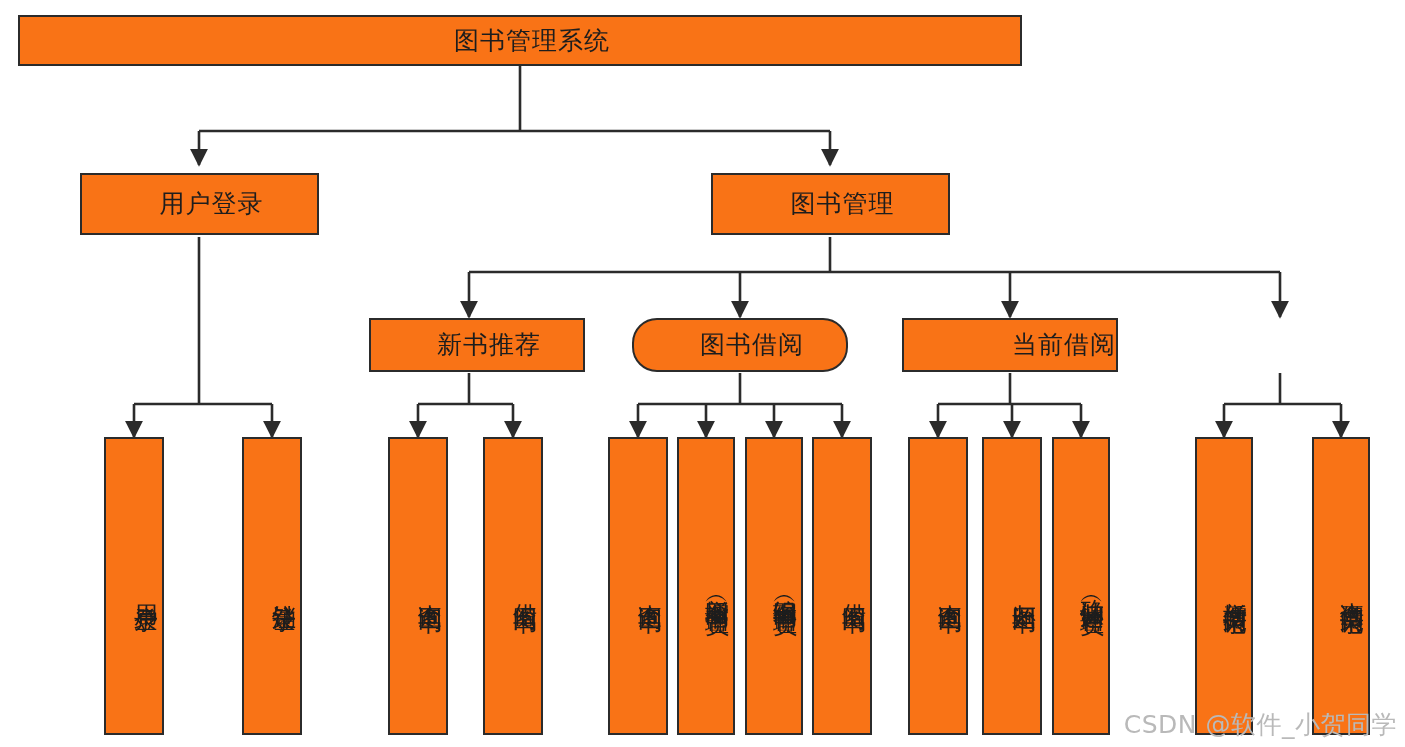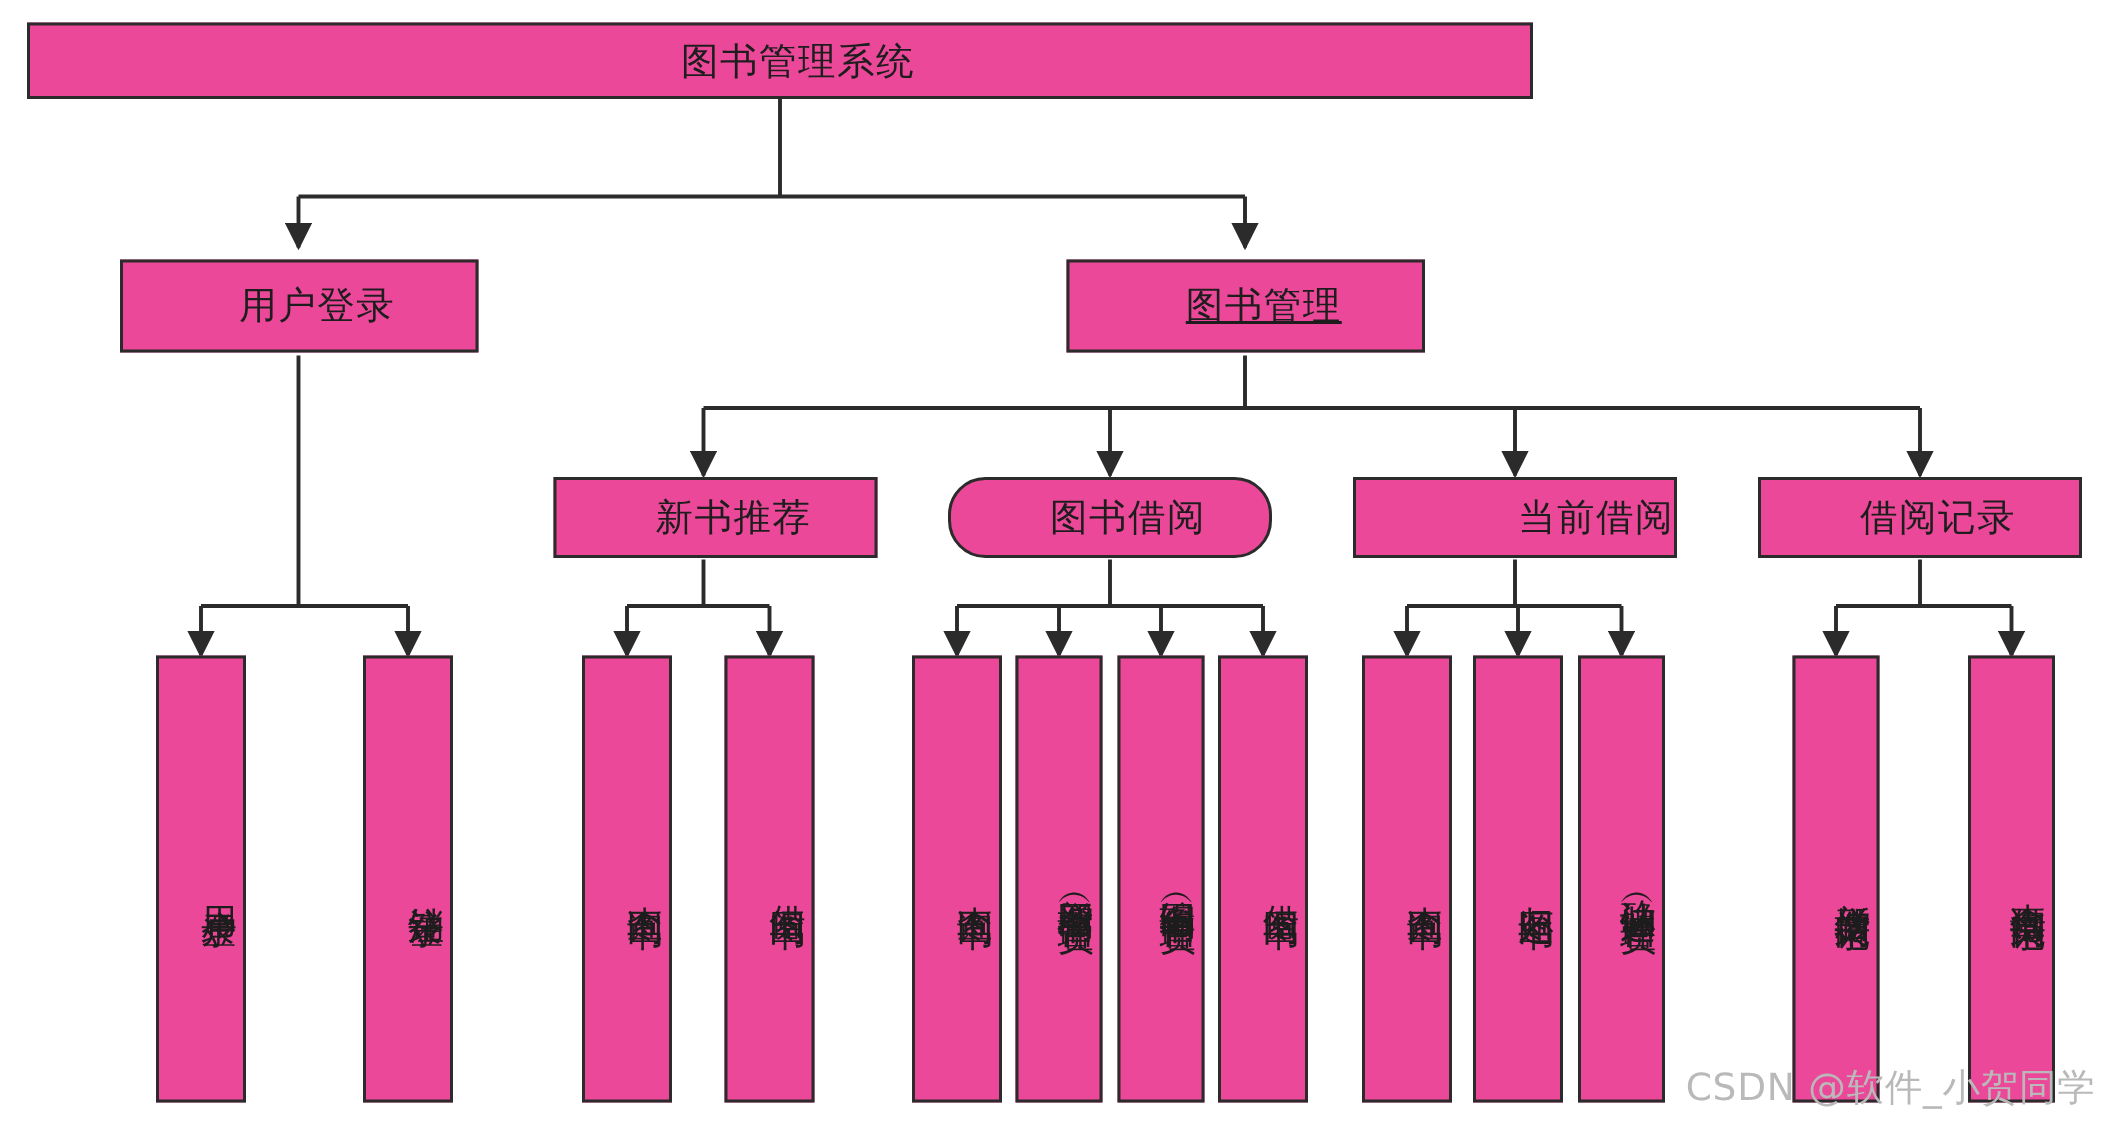--- a/index.html
+++ b/index.html
@@ -15,21 +15,21 @@
     position: relative;
     width: 1405px;
     height: 747px;
     background: #ffffff;
     overflow: hidden;
   }
   .node {
     position: absolute;
     box-sizing: border-box;
     border: 2.5px solid #2b2b2b;
-    background: #ec4899;
+    background: #f97316;
     display: flex;
     align-items: center;
     justify-content: center;
     color: #1d1d1d;
     padding-left: 24px;
   }
   .node-h {
     font-size: 25px;
     letter-spacing: 1px;
     line-height: 1.1;
@@ -124,35 +124,32 @@
     </g>
   </svg>
 
   <div class="node node-h" style="left:18px; top:15px; width:1004px; height:51px;">
     <span>图书管理系统</span>
   </div>
 
   <div class="node node-h" style="left:80px; top:173px; width:239px; height:62px;">
     <span>用户登录</span>
   </div>
-  <div class="node node-h" style="left:711px; top:173px; width:239px; height:62px;text-decoration:underline;">
+  <div class="node node-h" style="left:711px; top:173px; width:239px; height:62px;">
     <span>图书管理</span>
   </div>
 
   <div class="node node-h" style="left:369px; top:318px; width:216px; height:54px;">
     <span>新书推荐</span>
   </div>
   <div class="node node-h" style="left:632px; top:318px; width:216px; height:54px;border-radius:25px;">
     <span>图书借阅</span>
   </div>
   <div class="node node-h" style="left:902px; top:318px; width:216px; height:54px;justify-content:flex-end;">
     <span>当前借阅</span>
-  </div>
-  <div class="node node-h" style="left:1172px; top:318px; width:216px; height:54px;">
-    <span>借阅记录</span>
   </div>
 
   <div class="node node-v" style="left:104px; top:437px; width:60px; height:298px;">
     <span class="vtext">用户登录</span>
   </div>
   <div class="node node-v" style="left:242px; top:437px; width:60px; height:298px;">
     <span class="vtext">注销登录</span>
   </div>
 
   <div class="node node-v" style="left:388px; top:437px; width:60px; height:298px;">

